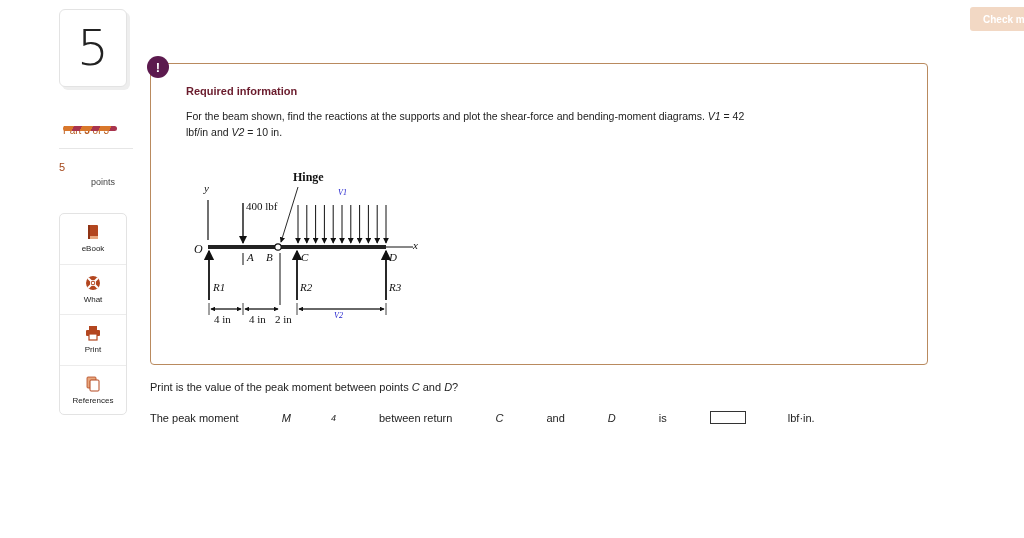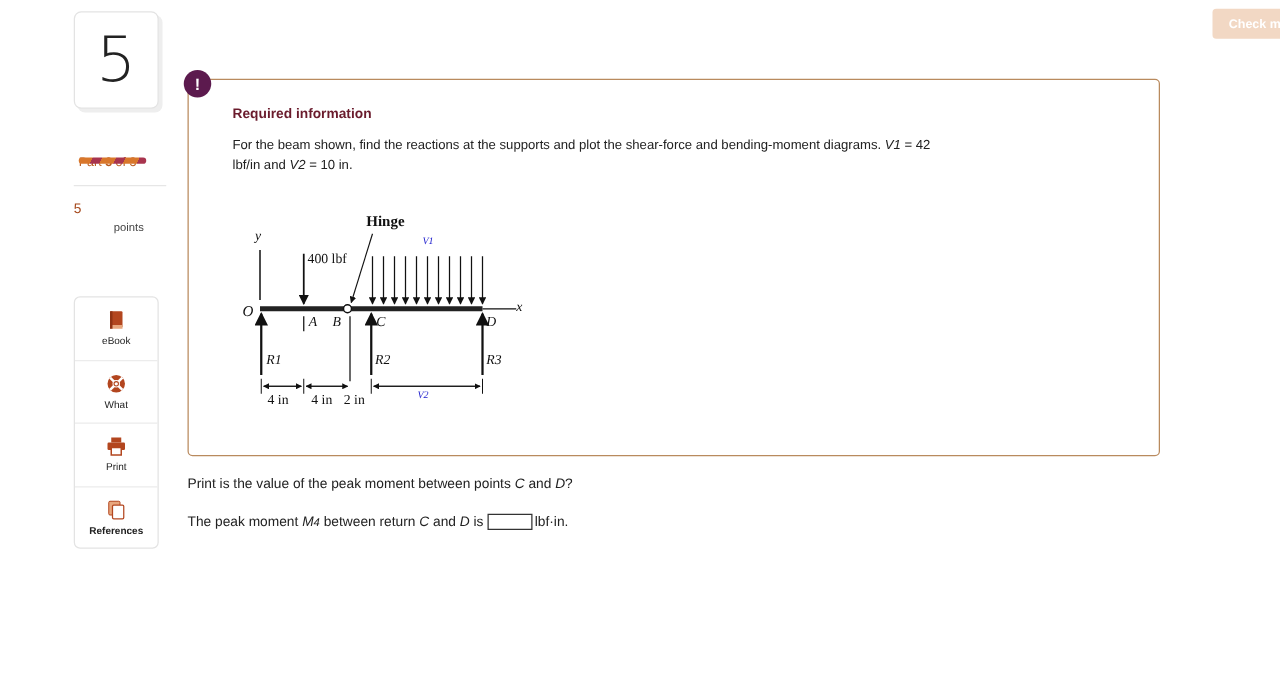--- a/index.html
+++ b/index.html
@@ -20,28 +20,28 @@
   .part-bar {
     position: absolute; left: 63px; top: 126px; width: 54px; height: 5px; border-radius: 3px;
     background: repeating-linear-gradient(115deg, #d9772b 0 10px, #a8344e 10px 17px);
   }
   .side-divider { position: absolute; left: 59px; top: 148px; width: 74px; height: 1px; background: #e6e6e6; }
   .points-num { position: absolute; left: 59px; top: 161px; font-size: 11px; color: #a4471a; }
   .points-label { position: absolute; left: 59px; top: 177px; font-size: 9px; color: #444; margin-left: 32px; }
 
   .tools {
     position: absolute; left: 59px; top: 213px; width: 68px; height: 202px;
-    border: 1px solid #e3e3e3; border-radius: 5px; background: #fff; margin-top: 24px;
+    border: 1px solid #e3e3e3; border-radius: 5px; background: #fff;
   }
   .tool {
     height: 50.5px; border-bottom: 1px solid #ececec;
     display: flex; flex-direction: column; align-items: center; justify-content: center;
     cursor: pointer;
   }
-  .tool:last-child { border-bottom: none; font-weight: bold; }
+  .tool:last-child { border-bottom: none; }
   .tool-icon { width: 16px; height: 16px; margin-bottom: 4px; }
   .tool-label { font-size: 8px; color: #222; }
 
   
   .check-btn {
     position: absolute; left: 970px; top: 7px; width: 70px; height: 24px;
     background: #f2d8c4; border-radius: 3px; color: #fff; font-size: 10px; font-weight: bold;
     display: flex; align-items: center; padding-left: 13px; border: none; white-space: nowrap; overflow: hidden;
   }
 
@@ -57,21 +57,21 @@
   }
   .info-title { position: absolute; left: 35px; top: 21px; font-size: 11px; font-weight: bold; color: #6a1b2c; }
   .info-text { position: absolute; left: 35px; top: 44px; width: 700px; font-size: 10.5px; line-height: 16px; color: #222; }
   .info-text i { font-style: italic; }
 
   .diagram { position: absolute; left: 188px; top: 165px; width: 240px; height: 165px; }
   .diagram text { font-family: "Liberation Serif", serif; }
 
   
   .question { position: absolute; left: 150px; top: 381px; font-size: 11px; color: #222; }
-  .answer-line { position: absolute; left: 150px; top: 411px; font-size: 11px; color: #222; display: flex; align-items: center; }
+  .answer-line { position: absolute; left: 150px; top: 411px; font-size: 11px; color: #222; display: flex; align-items: center; gap: 40px; }
   .answer-line i { font-style: italic; }
   .answer-input {
     width: 36px; height: 13px; border: 1px solid #333; margin: 0 2px 0 3px; background: #fff;
     font-size: 10px; padding: 0 2px;
   }
 </style>
 </head>
 <body>
 
 <div class="qnum-card">

